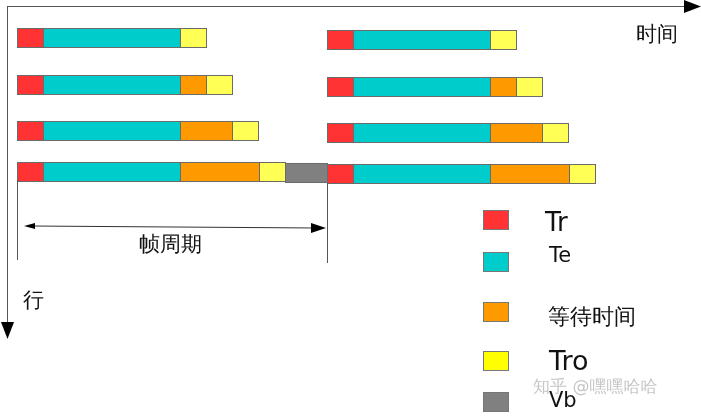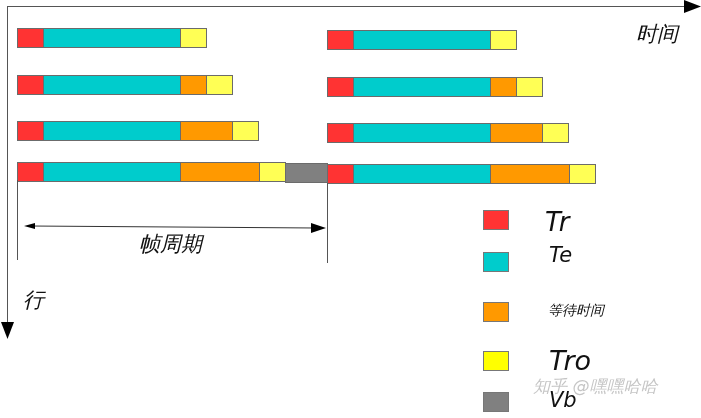--- a/index.html
+++ b/index.html
@@ -1,19 +1,19 @@
 <!DOCTYPE html>
 <html><head>
 <meta charset="utf-8">
 <style>
   html,body{margin:0;padding:0;background:#fff;}
   body{width:701px;height:418px;position:relative;overflow:hidden;font-family:"DejaVu Sans","Liberation Sans",sans-serif;}
   .abs{position:absolute;}
   .seg{position:absolute;box-sizing:border-box;border:1px solid #6b6b6b;}
-  .lbl{position:absolute;color:#111;white-space:nowrap;font-style:italic;}
+  .lbl{position:absolute;color:#111;white-space:nowrap;}
   .legsw{position:absolute;width:26px;height:20px;box-sizing:border-box;border:1px solid #777;}
 </style>
 </head>
 <body>
 
 <div class="abs" style="left:8px;top:6px;width:680px;height:1px;background:#555;"></div>
 <svg class="abs" style="left:684px;top:0px;" width="17" height="13">
     <polygon points="0,0 17,6.5 0,13" fill="#000"></polygon>
   </svg>
 <div class="abs" style="left:7px;top:6px;width:1px;height:322px;background:#555;"></div>
@@ -92,21 +92,21 @@
   <div>
     <div class="legsw" style="left:483px;top:210px;background:#ff3333;"></div>
     <div class="lbl" style="left:545px;top:207px;font-size:26px;">Tr</div>
   </div>
   <div>
     <div class="legsw" style="left:483px;top:252px;background:#00cccc;"></div>
     <div class="lbl" style="left:549px;top:243px;font-size:21px;">Te</div>
   </div>
   <div>
     <div class="legsw" style="left:483px;top:302px;background:#ff9900;"></div>
-    <div class="lbl" style="left:548px;top:302px;font-size:14px;">等待时间</div>
+    <div class="lbl" style="left:548px;top:302px;font-size:22px;">等待时间</div>
   </div>
   <div>
     <div class="legsw" style="left:483px;top:351px;background:#ffff00;"></div>
     <div class="lbl" style="left:549px;top:345px;font-size:27px;">Tro</div>
   </div>
   <div>
     <div class="legsw" style="left:483px;top:392px;background:#808080;"></div>
     <div class="lbl" style="left:549px;top:388px;font-size:21px;">Vb</div>
   </div>
 </div>

